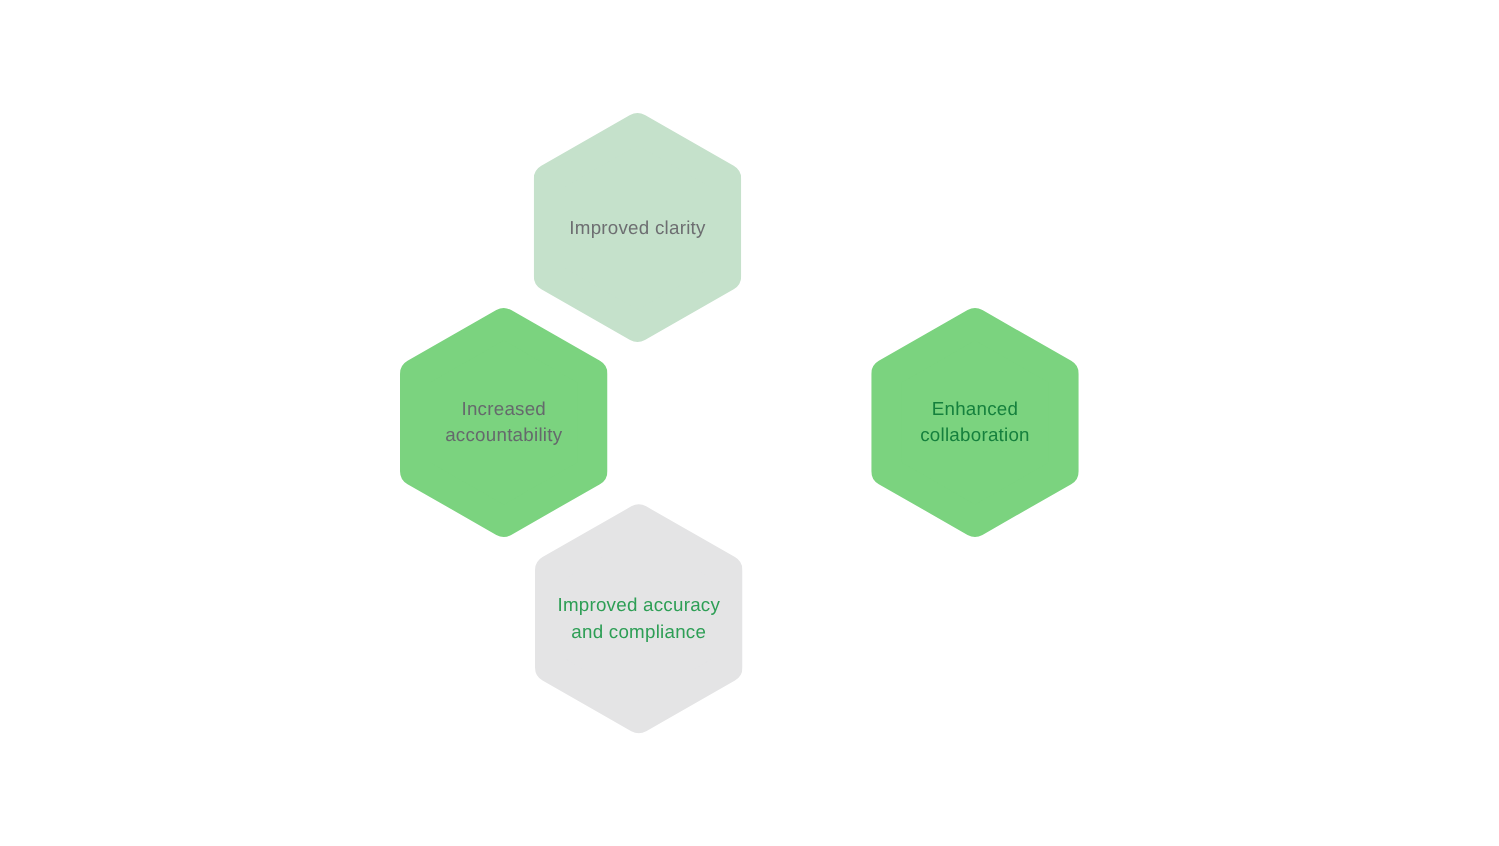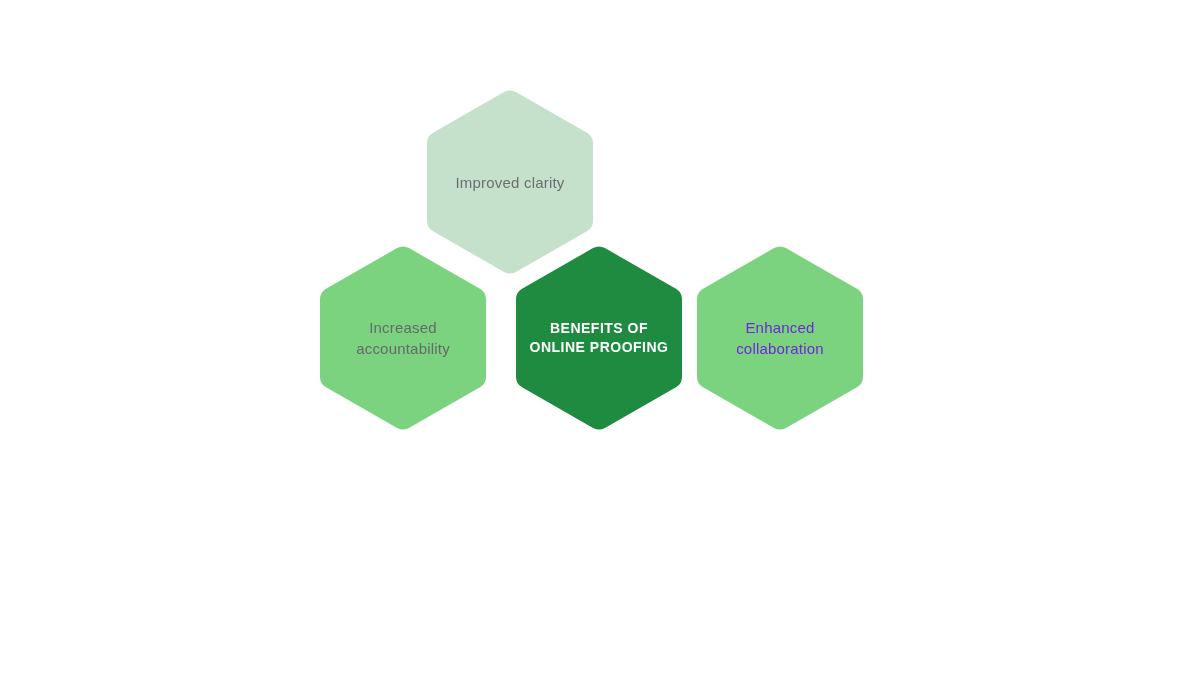--- a/index.html
+++ b/index.html
@@ -68,31 +68,31 @@
 
 
   <div class="hex pos-mid-left">
     <svg viewBox="0 0 166 184" aria-hidden="true">
       <polygon points="83,12.5 154,53.1 154,130.9 83,171.5 12,130.9 12,53.1" stroke-width="24" stroke-linejoin="round" fill="#7bd37f" stroke="#7bd37f"></polygon>
     </svg>
     <span class="hex-label" style="color: rgb(101, 105, 108);">Increased
 accountability</span>
   </div>
 
-  <div class="hex pos-center">
-    <svg viewBox="0 0 166 184" aria-hidden="true">
-      <polygon points="83,12.5 154,53.1 154,130.9 83,171.5 12,130.9 12,53.1" stroke-width="24" stroke-linejoin="round" fill="#1e8b40" stroke="#1e8b40"></polygon>
-    </svg>
-    <span class="hex-label hex-label--center" style="color: rgb(255, 255, 255);">BENEFITS OF
-ONLINE PROOFING</span>
-  </div>
 
   <div class="hex pos-mid-right">
     <svg viewBox="0 0 166 184" aria-hidden="true">
       <polygon points="83,12.5 154,53.1 154,130.9 83,171.5 12,130.9 12,53.1" stroke-width="24" stroke-linejoin="round" fill="#7bd37f" stroke="#7bd37f"></polygon>
     </svg>
-    <span class="hex-label" style="color: #6d28d9;">Enhanced
+    <span class="hex-label" style="color: #15803d;">Enhanced
 collaboration</span>
   </div>
 
+  <div class="hex pos-bottom-left">
+    <svg viewBox="0 0 166 184" aria-hidden="true">
+      <polygon points="83,12.5 154,53.1 154,130.9 83,171.5 12,130.9 12,53.1" stroke-width="24" stroke-linejoin="round" fill="#e4e4e5" stroke="#e4e4e5"></polygon>
+    </svg>
+    <span class="hex-label" style="color: rgb(45, 158, 85);">Improved accuracy
+and compliance</span>
+  </div>
 
 
 </div>
 
 </body></html>

